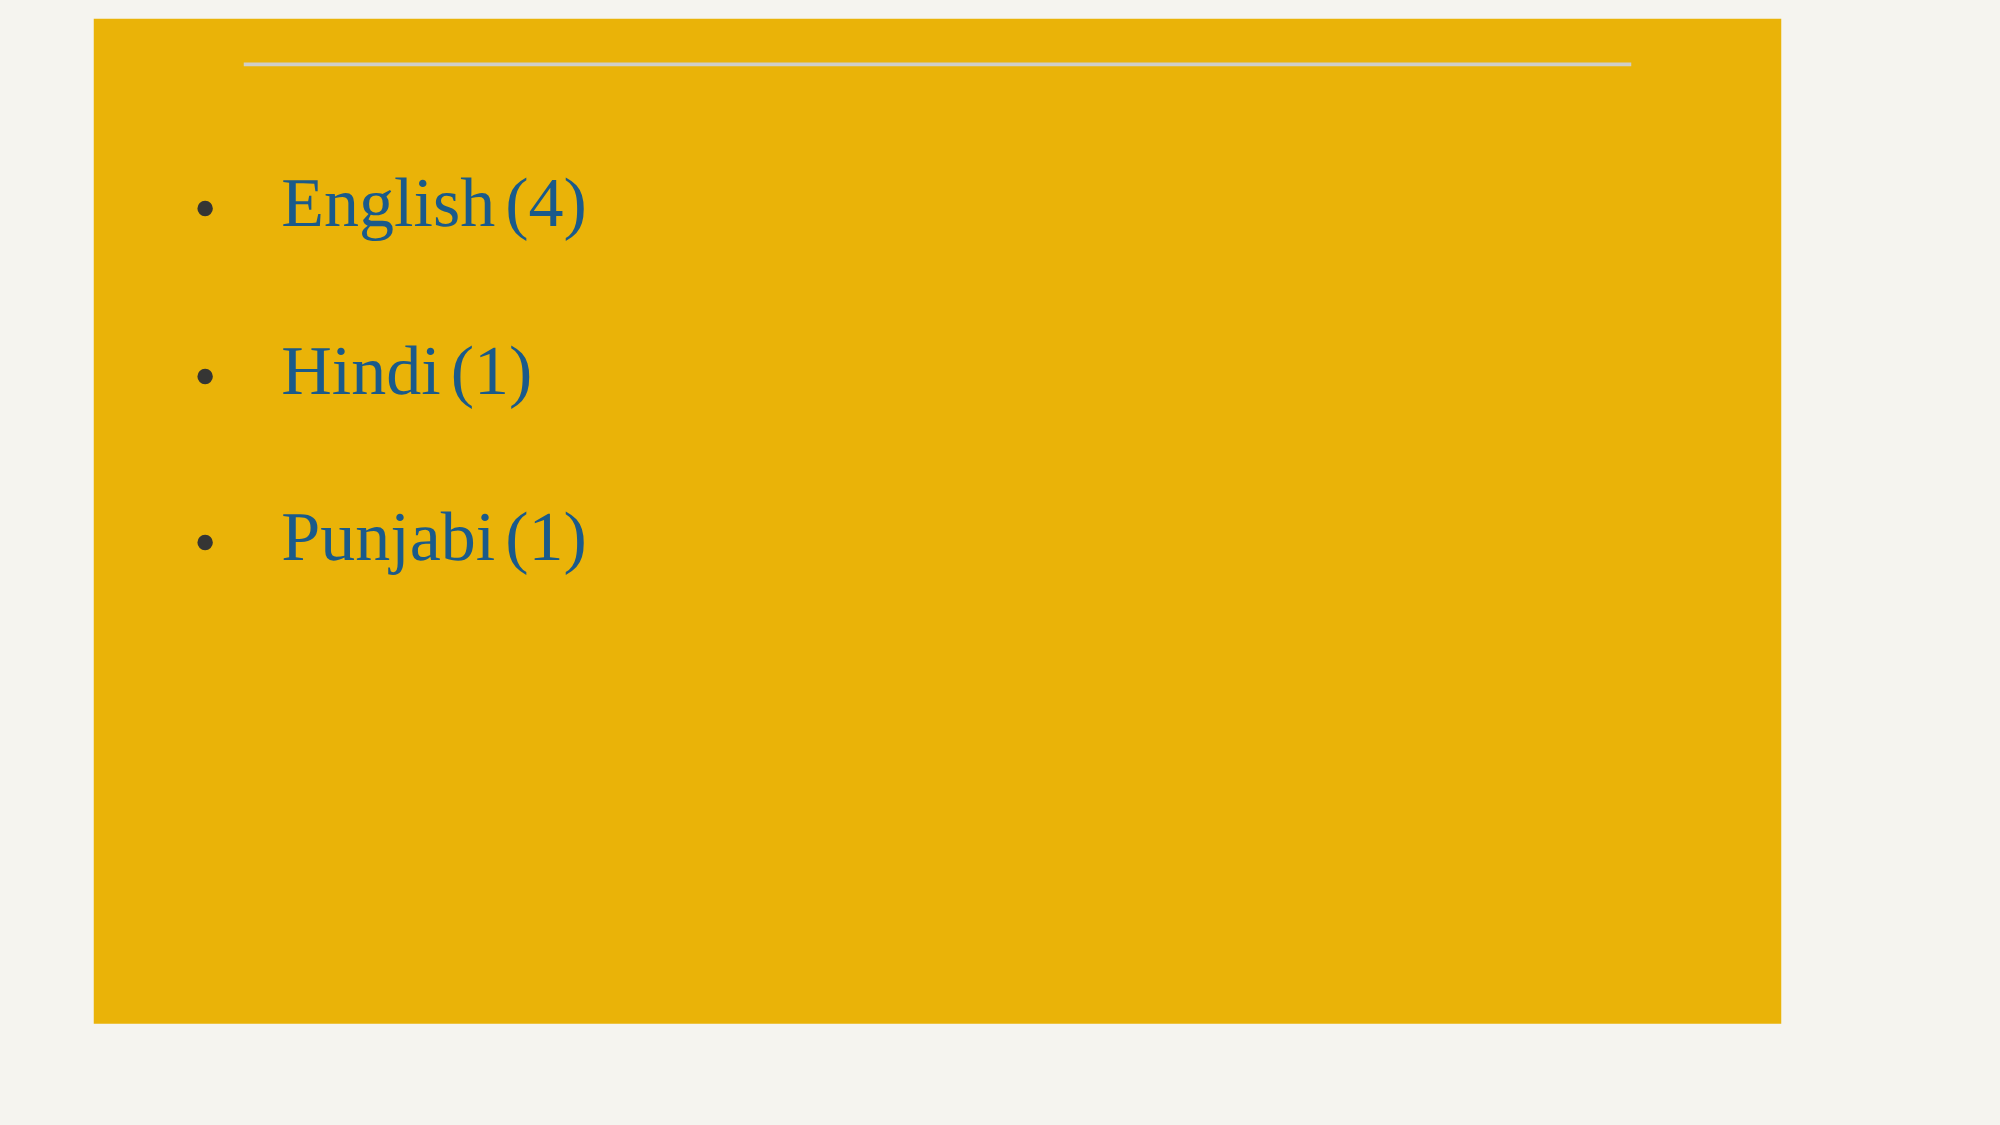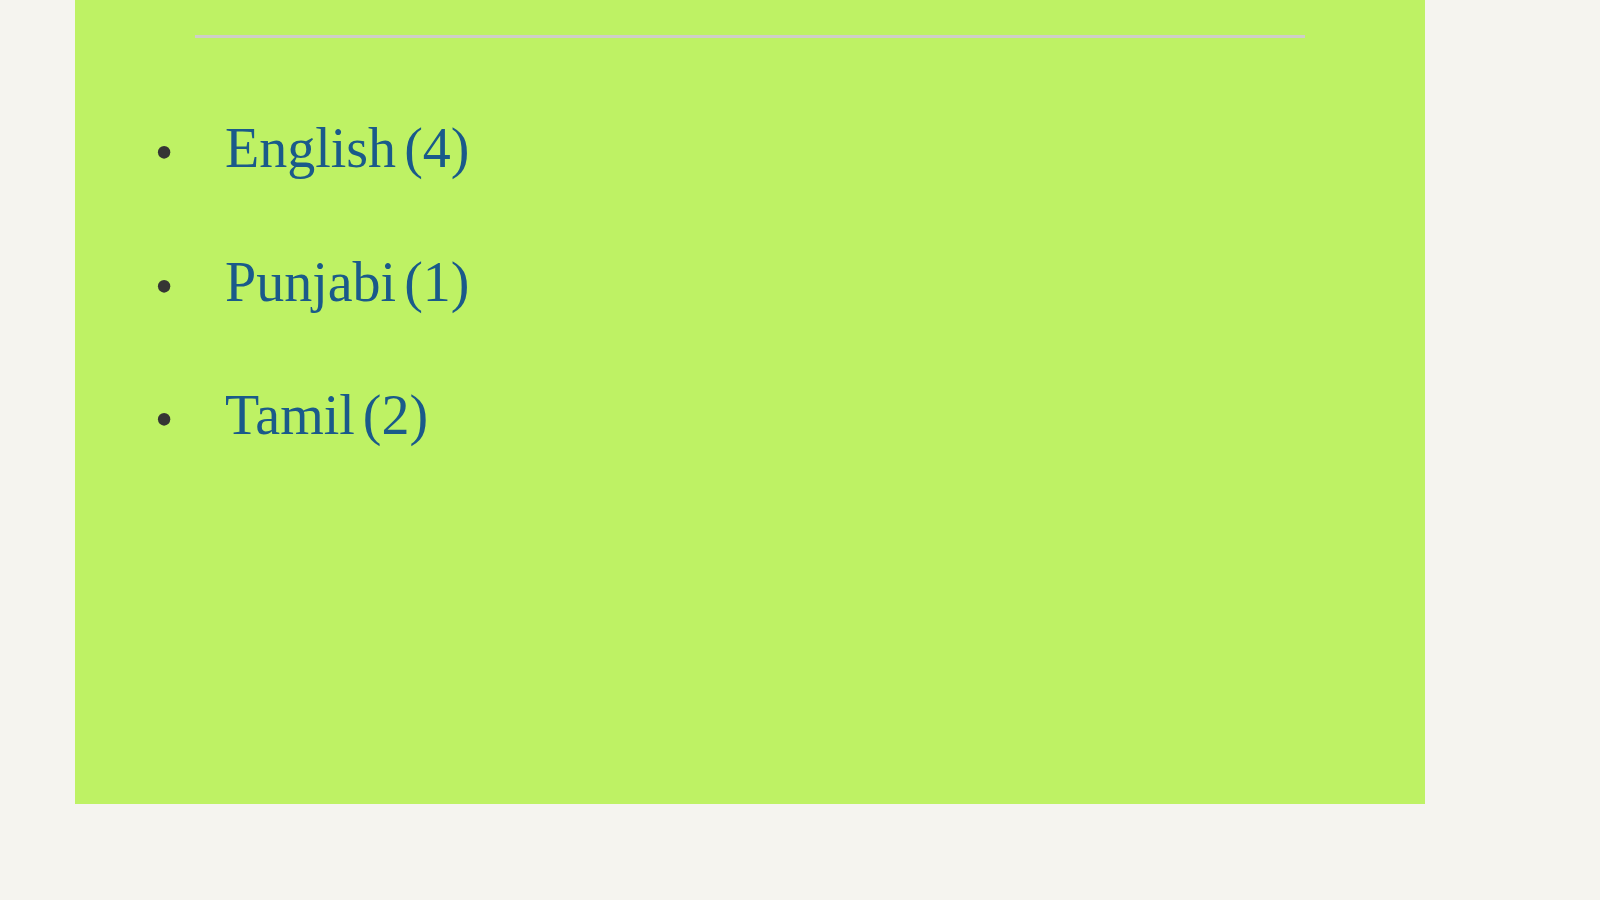--- a/index.html
+++ b/index.html
@@ -11,24 +11,24 @@
       background: #f5f4ef;
       font-family: Georgia, 'Times New Roman', serif;
       width: 1600px;
       height: 900px;
       overflow: hidden;
       position: relative;
     }
     .outer-container {
       position: absolute;
       left: 75px;
-      top: 0;
+      top: 15px;
       width: 1350px;
       height: 804px;
-      background: #bef264;
+      background: #eab308;
     }
     .inner-container {
       padding: 0 120px 0 120px;
     }
     .divider {
       height: 3px;
       background: #cfcec8;
       margin-top: 35px;
       margin-bottom: 80px;
     }
@@ -63,20 +63,20 @@
 <body>
 
 <div class="outer-container">
   <div class="inner-container">
     <div class="divider"></div>
     <ul class="category-list">
       <li>
         <a href="#" class="category-link">English</a><span class="category-count">(4)</span>
       </li>
       <li>
-        <a href="#" class="category-link">Punjabi</a><span class="category-count">(1)</span>
+        <a href="#" class="category-link">Hindi</a><span class="category-count">(1)</span>
       </li>
       <li>
-        <a href="#" class="category-link">Tamil</a><span class="category-count">(2)</span>
+        <a href="#" class="category-link">Punjabi</a><span class="category-count">(1)</span>
       </li>
     </ul>
   </div>
 </div>
 
 </body></html>

